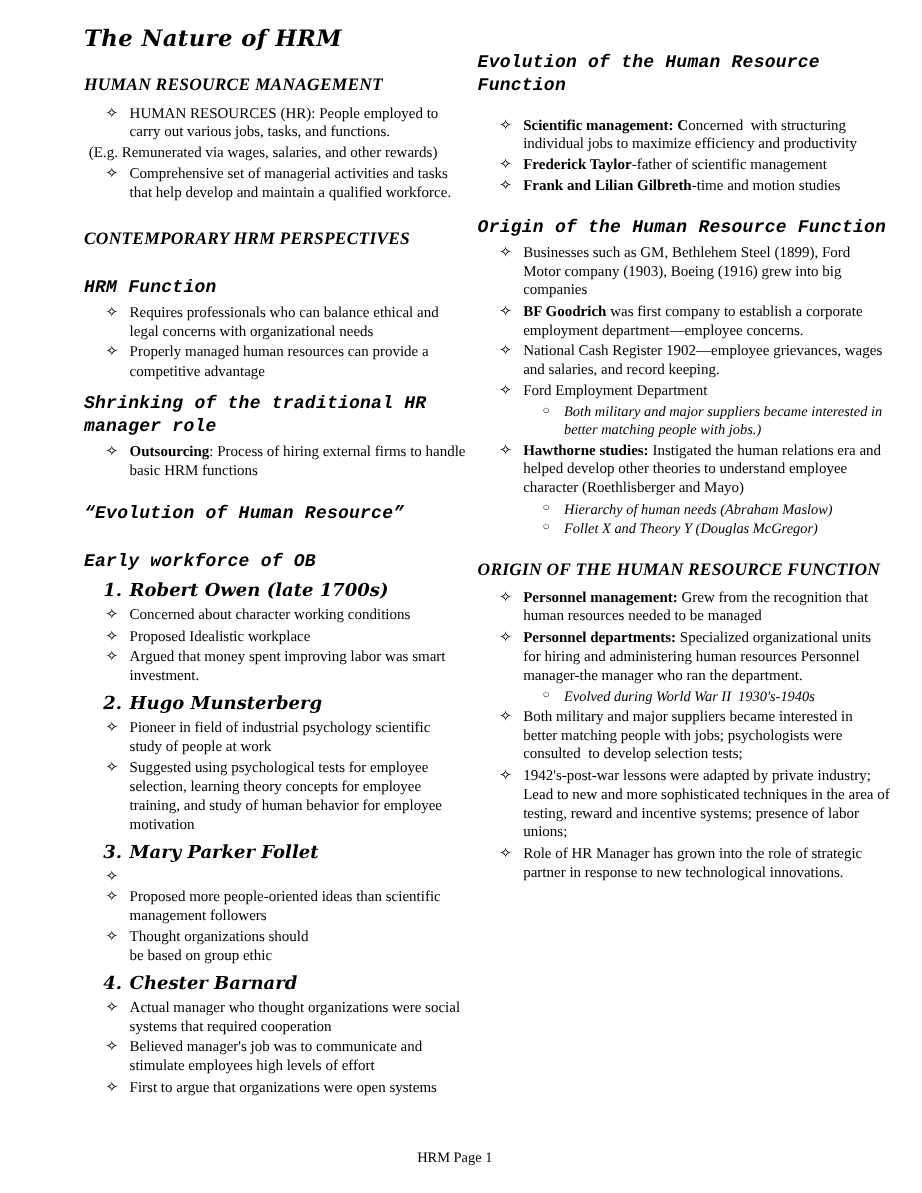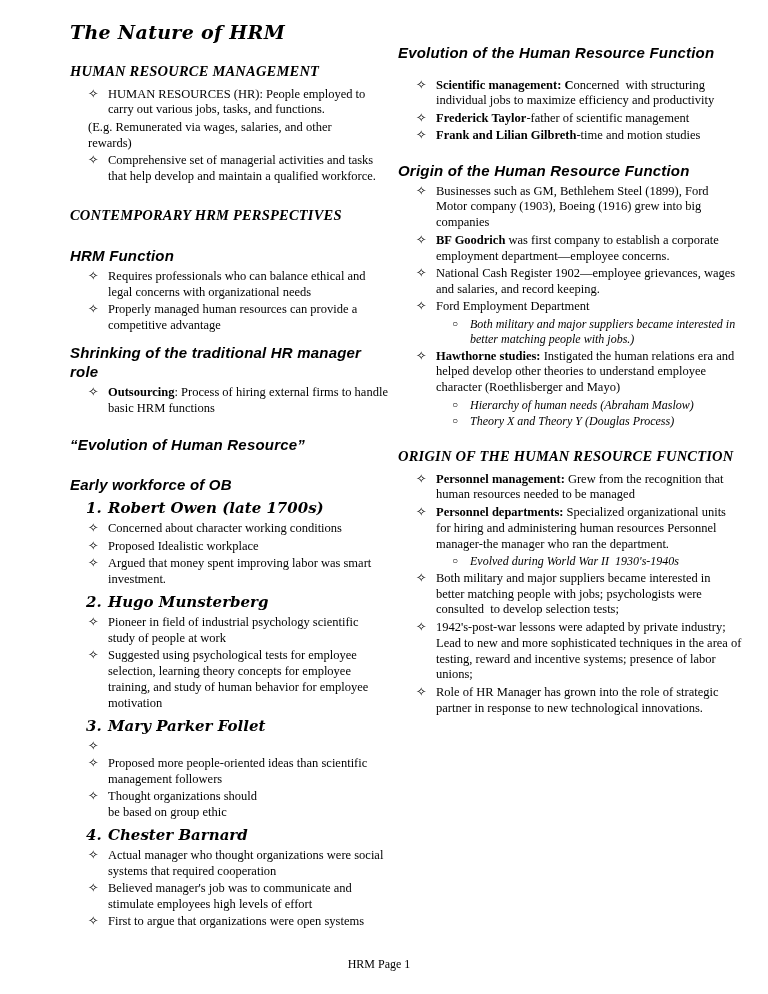--- a/index.html
+++ b/index.html
@@ -25,27 +25,27 @@
     letter-spacing: .3px;
     margin: 2px 0 18px 0;
   }
   .h-serif {
     font-style: italic; font-weight: bold;
     font-size: 14.5px;
     letter-spacing: .2px;
     margin: 12px 0 6px 0;
   }
   .h-script {
-    font-family: Liberation Sans, sans-serif;
+    font-family: Liberation Mono, monospace;
     font-style: italic; font-weight: bold;
     font-size: 15px;
     letter-spacing: .2px;
     margin: 9px 0 4px 0;
   }
-  .plain { margin: 1px 18px; }
+  .plain { margin: 1px 4px; }
   .bullet, .sub { display: flex; margin: 1.5px 0; }
   .bullet { padding-left: 18px; }
   .sub    { padding-left: 54px; }
   .glyph  { flex: none; width: 20px; }
   .sub .glyph { width: 18px; font-size: 10px; padding-top: 1px; }
   .b-text { flex: 1; white-space: pre-wrap; }
   .sub .b-text { font-style: italic; font-size: 12px; }
   .lead { font-weight: bold; }
   .num-item {
     display: flex; padding-left: 16px;
@@ -202,21 +202,21 @@
         <div class="bullet">
           <span class="glyph">✧</span>
           <span class="b-text"><span class="lead">Hawthorne studies:</span> Instigated the human relations era and helped develop other theories to understand employee character (Roethlisberger and Mayo)</span>
         </div>
         <div class="sub">
           <span class="glyph">○</span>
           <span class="b-text">Hierarchy of human needs (Abraham Maslow)</span>
         </div>
         <div class="sub">
           <span class="glyph">○</span>
-          <span class="b-text">Theory X and Theory Y (Douglas Process)</span>
+          <span class="b-text">Follet X and Theory Y (Douglas McGregor)</span>
         </div>
         <div class="spacer" style="height: 4px;"></div>
         <div class="h-serif">ORIGIN OF THE HUMAN RESOURCE FUNCTION</div>
         <div class="bullet">
           <span class="glyph">✧</span>
           <span class="b-text"><span class="lead">Personnel management:</span> Grew from the recognition that human resources needed to be managed</span>
         </div>
         <div class="bullet">
           <span class="glyph">✧</span>
           <span class="b-text"><span class="lead">Personnel departments:</span> Specialized organizational units for hiring and administering human resources Personnel manager-the manager who ran the department.</span>

